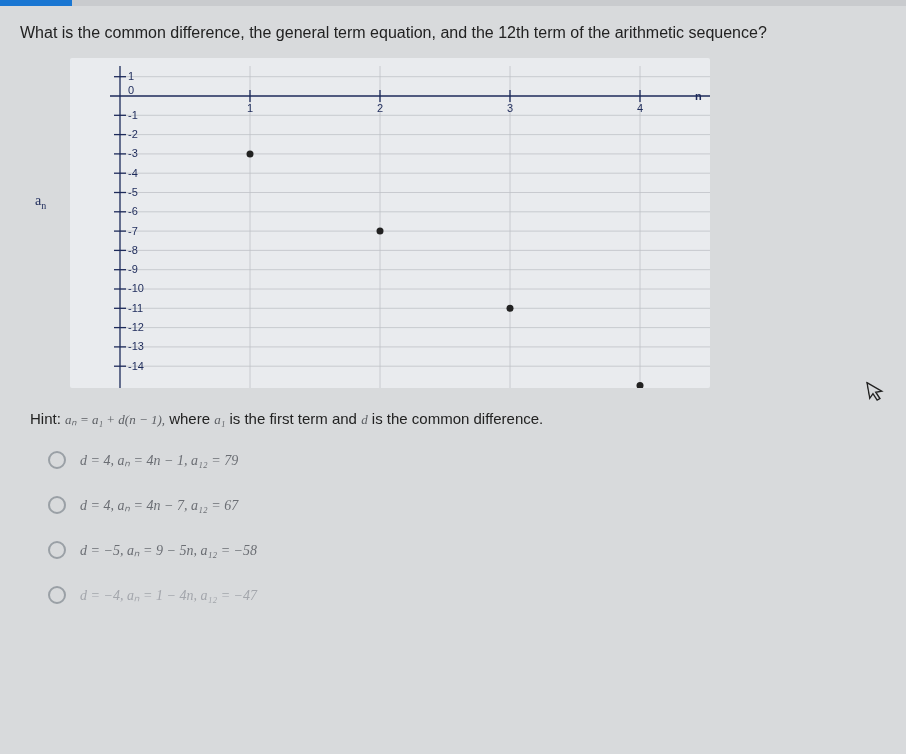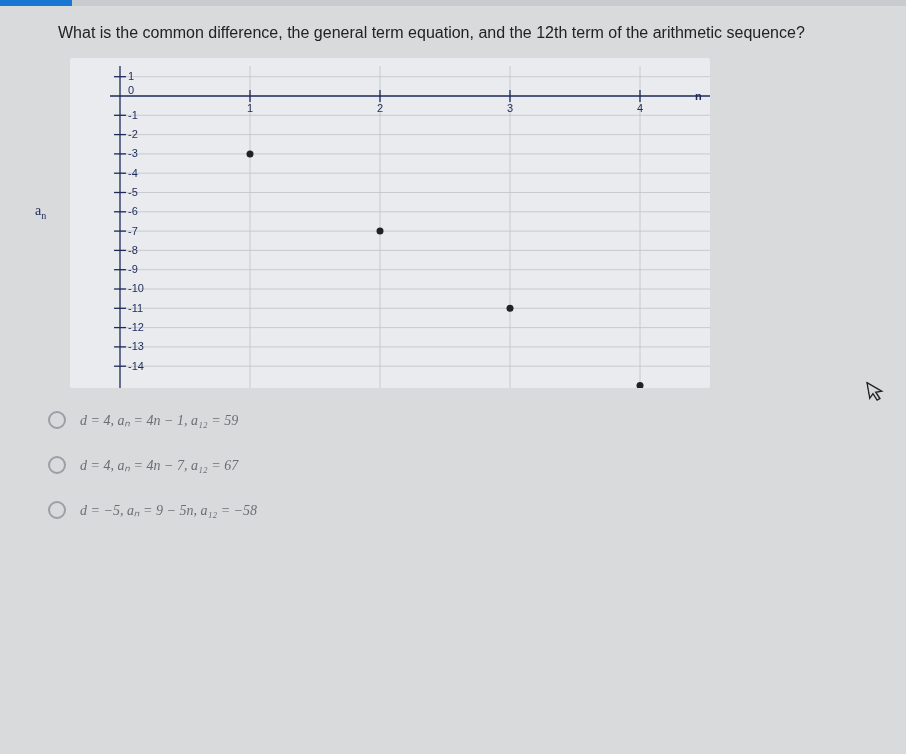--- a/index.html
+++ b/index.html
@@ -26,21 +26,20 @@
       height: 100%;
       background: #1976d2;
     }
     .content {
       padding: 18px 20px;
     }
     .question {
       font-size: 16px;
       color: #222;
       margin-bottom: 16px;
-      margin-left: 38px;
     }
     .chart-wrap {
       margin-left: 50px;
       position: relative;
       width: 640px;
       height: 330px;
       background: #e9ebee;
       border-radius: 2px;
     }
     svg.chart { display: block; }
@@ -48,21 +47,21 @@
       font-size: 11px;
       fill: #1d2a5a;
       font-family: Arial, sans-serif;
     }
     .chart .axis-line { stroke: #1d2a5a; stroke-width: 1.3; }
     .chart .grid { stroke: #bfc1c6; stroke-width: 0.8; }
     .chart .dot { fill: #222; }
     .ylabel {
       position: absolute;
       left: -35px;
-      top: 145px;
+      top: 135px;
       font-size: 14px;
       color: #1d2a5a;
       font-family: 'Times New Roman', serif;
     }
     .ylabel sub { font-size: 10px; }
     .hint {
       margin: 22px 0 0 10px;
       font-size: 15px;
       color: #222;
     }
@@ -191,33 +190,40 @@
 
       <text x="625" y="42" font-weight="bold">n</text>
 
       <circle class="dot" cx="180" cy="95.9" r="3.5"></circle>
       <circle class="dot" cx="310" cy="173.1" r="3.5"></circle>
       <circle class="dot" cx="440" cy="250.3" r="3.5"></circle>
       <circle class="dot" cx="570" cy="327.5" r="3.5"></circle>
     </svg>
   </div>
 
+  <div class="hint">
+    <span>Hint: </span><span class="formula">aₙ = a₁ + d(n − 1),</span><span> where </span><span class="var">a₁</span><span> is the first term and </span><span class="var">d</span><span> is the common difference.</span>
+  </div>
 
   <div class="options">
     <div class="option">
       <div class="radio"></div>
-      <div class="opt-text">d = 4, aₙ = 4n − 1, a₁₂ = 59</div>
+      <div class="opt-text">d = 4, aₙ = 4n − 1, a₁₂ = 79</div>
     </div>
     <div class="option">
       <div class="radio"></div>
       <div class="opt-text">d = 4, aₙ = 4n − 7, a₁₂ = 67</div>
     </div>
     <div class="option">
       <div class="radio"></div>
       <div class="opt-text">d = −5, aₙ = 9 − 5n, a₁₂ = −58</div>
+    </div>
+    <div class="option">
+      <div class="radio"></div>
+      <div class="opt-text faded">d = −4, aₙ = 1 − 4n, a₁₂ = −47</div>
     </div>
   </div>
 
 </div>
 
 <div class="cursor">
   <svg width="18" height="22" viewBox="0 0 18 22">
       <path d="M1 1 L1 17 L5 13 L8 20 L11 19 L8 12 L14 12 Z" fill="none" stroke="#222" stroke-width="1.4"></path>
     </svg>
 </div>

